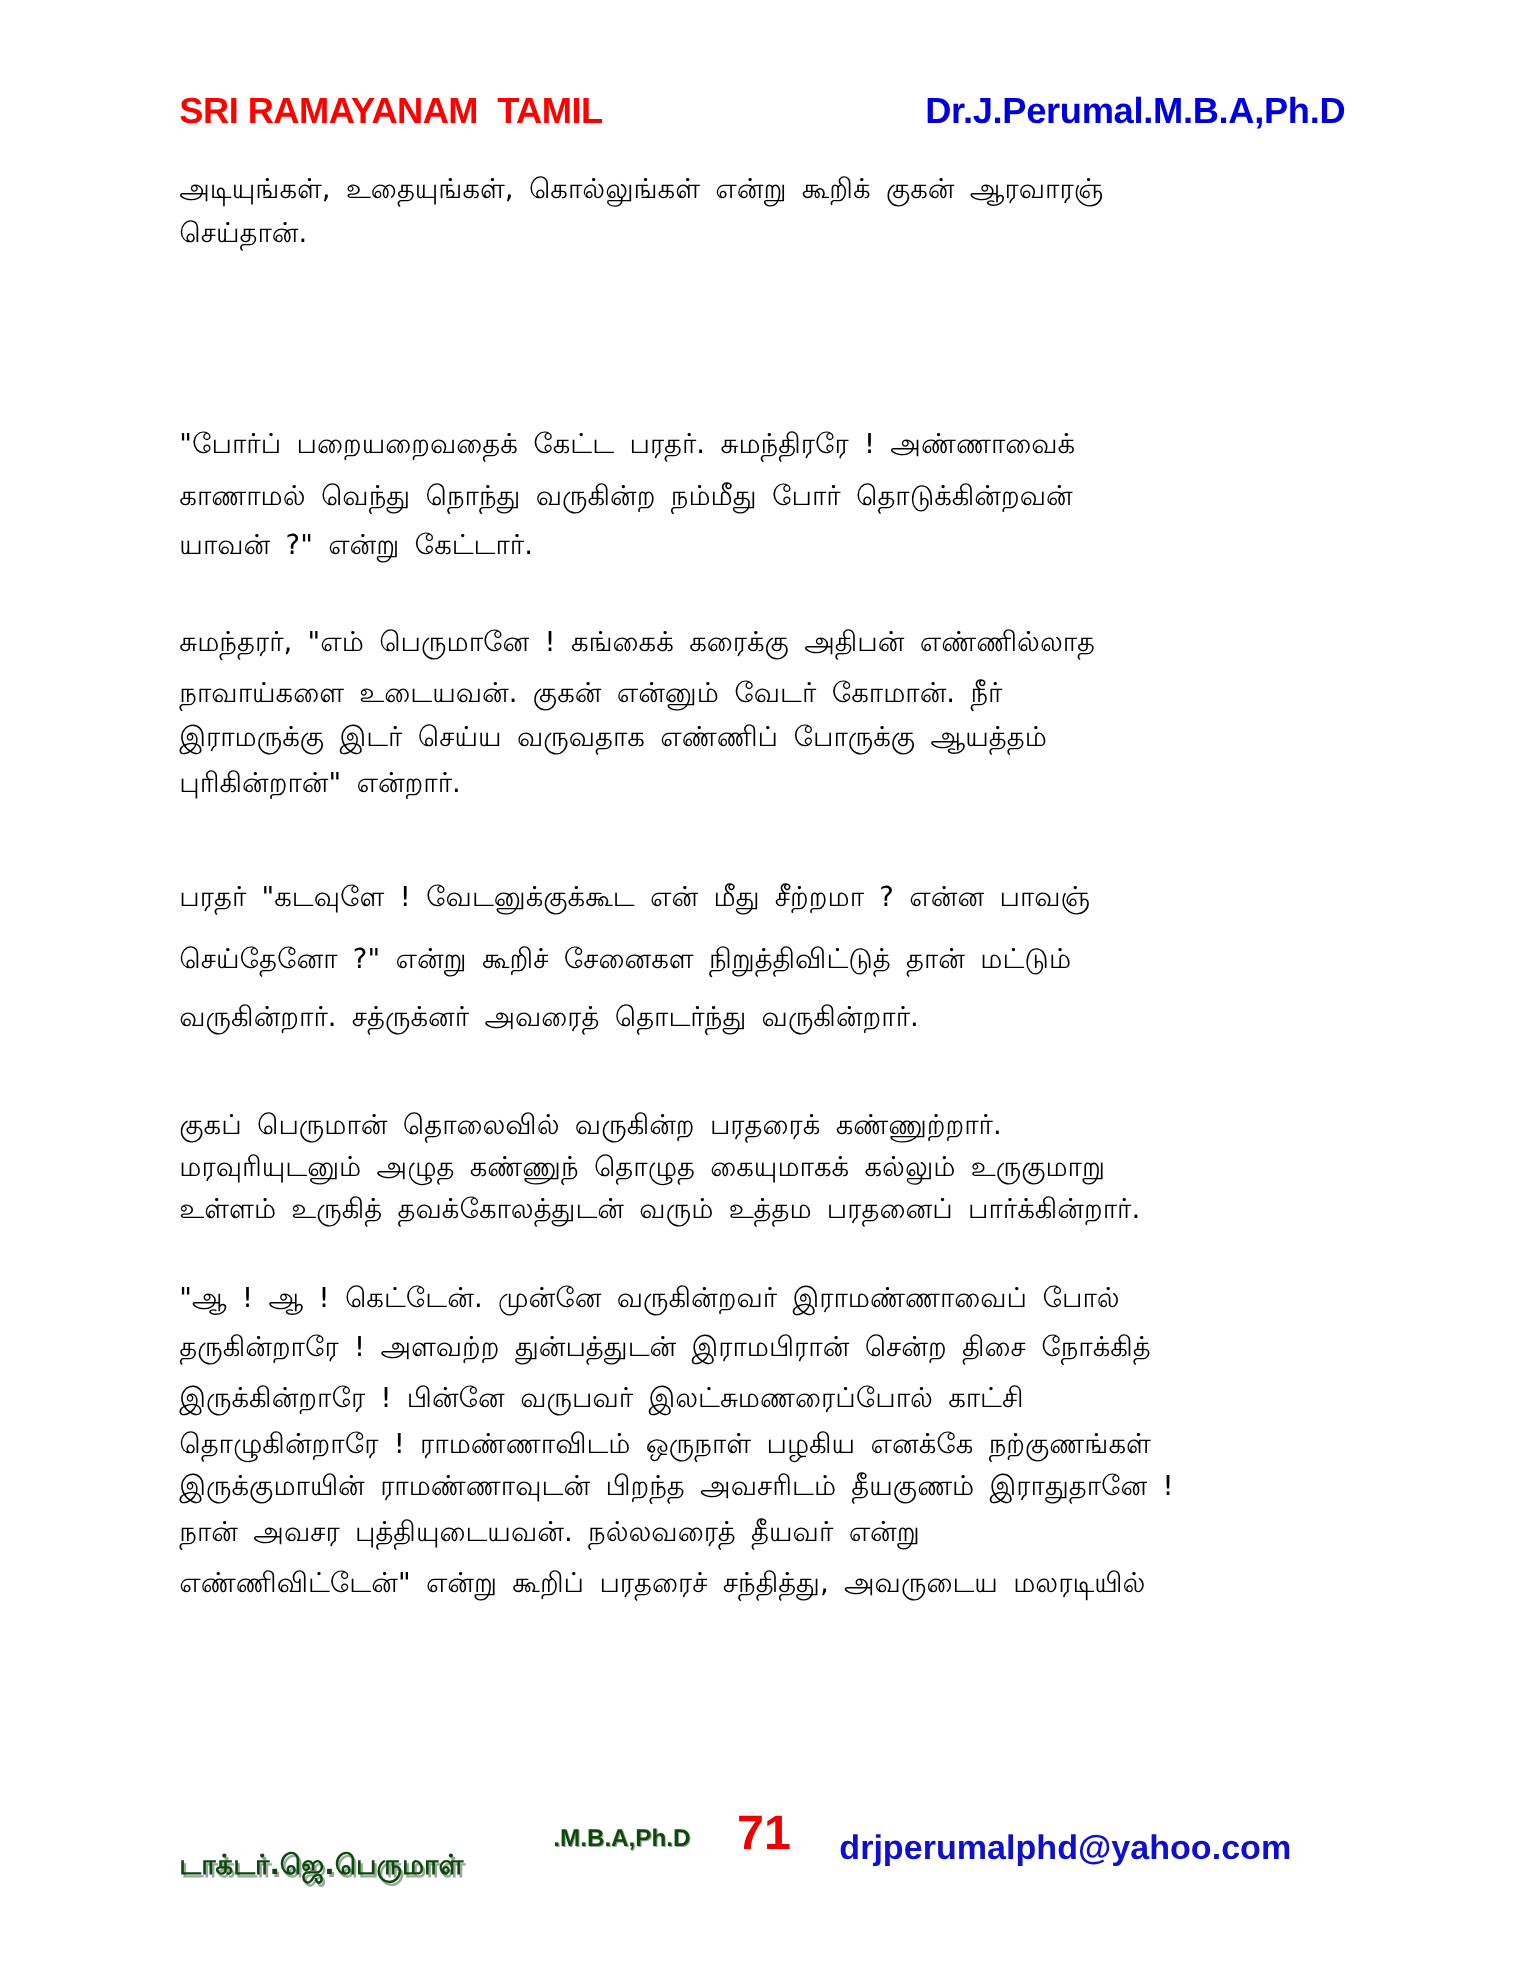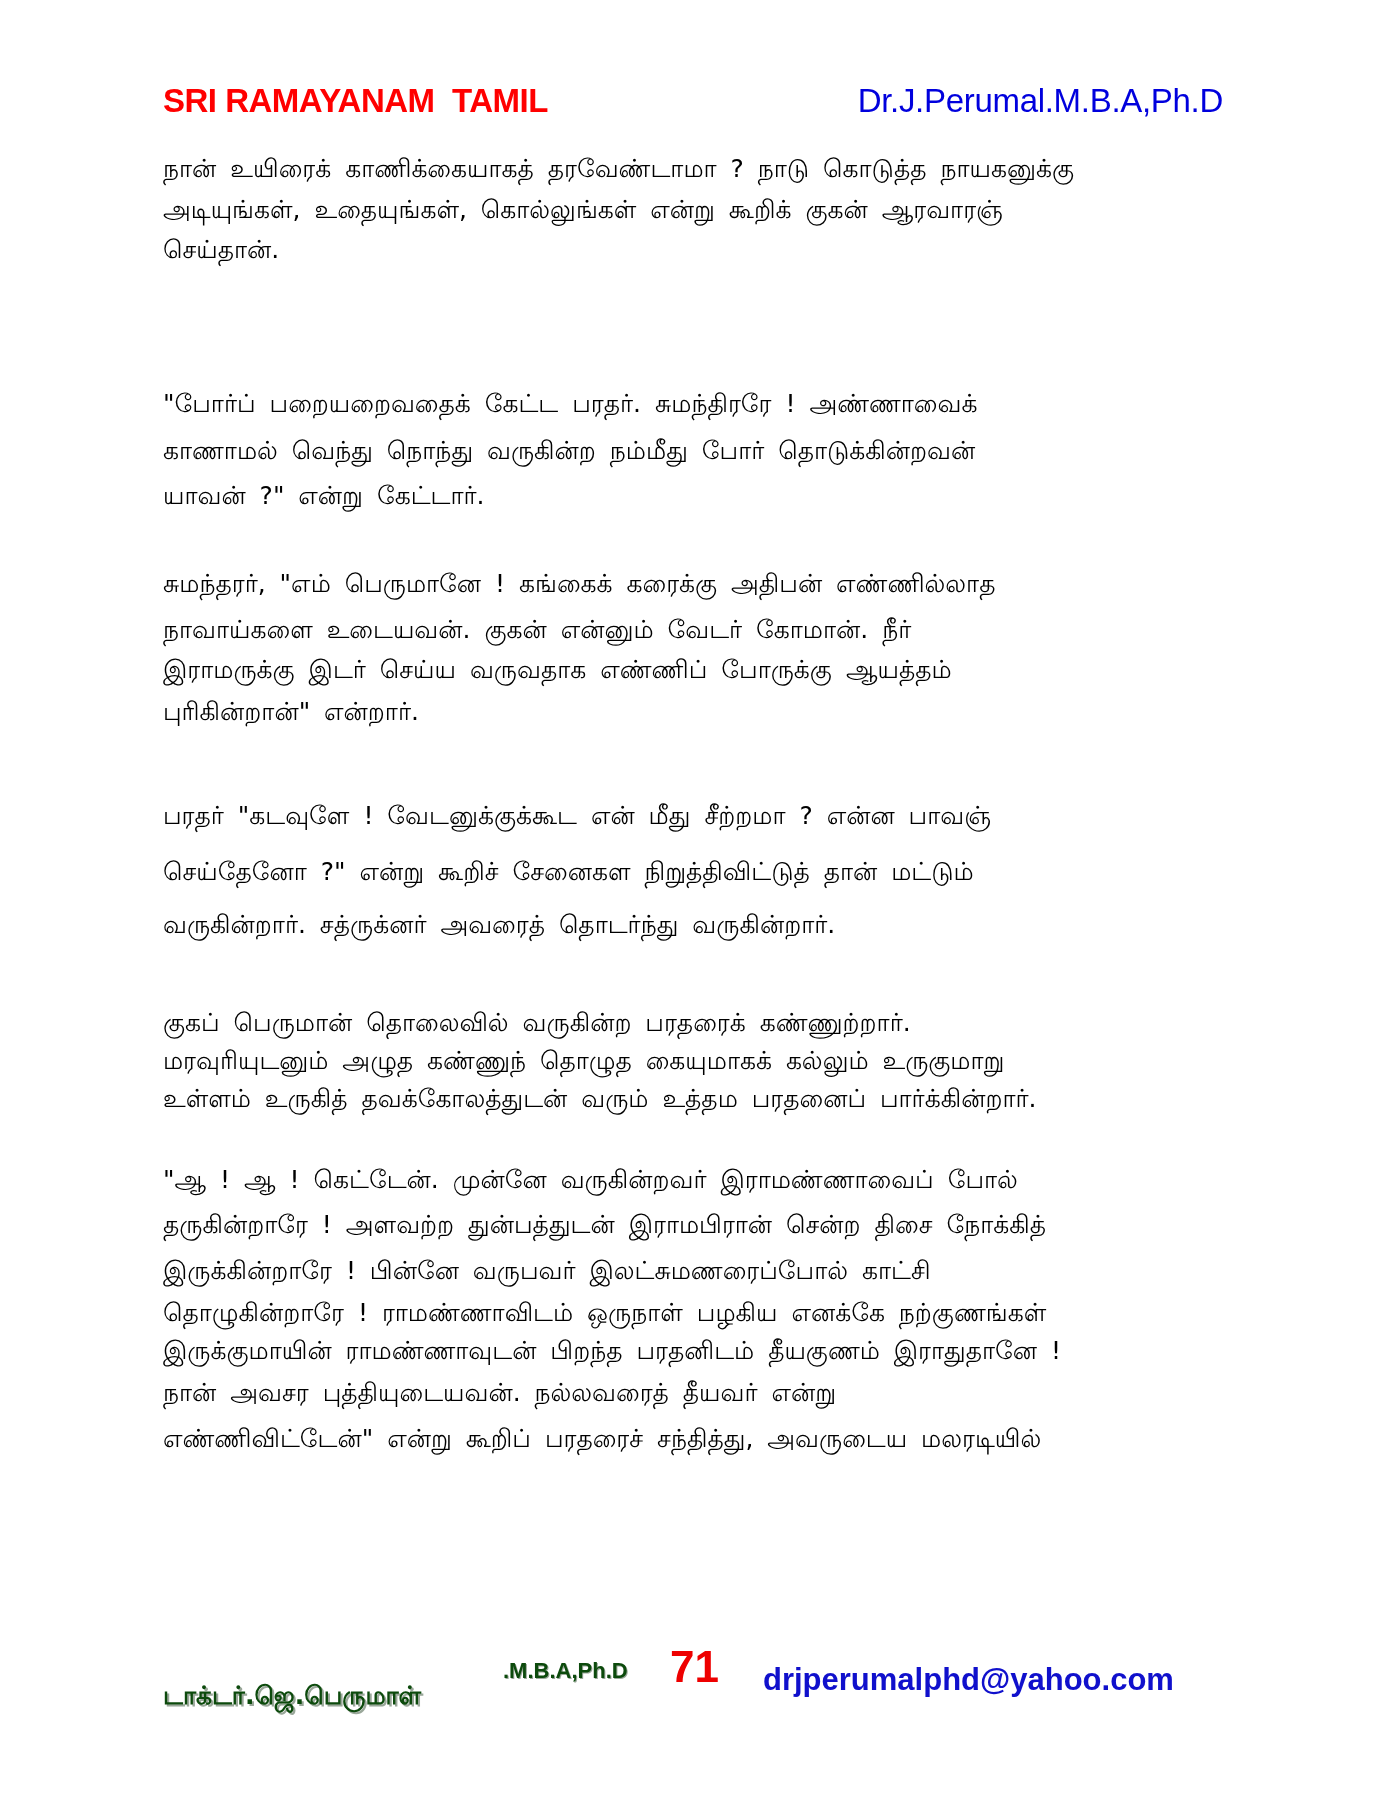--- a/index.html
+++ b/index.html
@@ -31,21 +31,21 @@
       font-size: 33px;
       letter-spacing: -0.5px;
       color: #ff0000;
       white-space: pre;
     }
     .header-author {
       position: absolute;
       right: 0;
       top: 0;
       font-family: "Liberation Sans", sans-serif;
-      font-weight: normal;
+      font-weight: bold;
       font-size: 33px;
       letter-spacing: -0.3px;
       color: #0000dd;
       white-space: pre;
     }
     .content {
       position: absolute;
       left: 163px;
       top: 168px;
       width: 1070px;
@@ -115,21 +115,20 @@
 <body>
 
 <header class="page-header">
   <div class="header-title">SRI RAMAYANAM  TAMIL</div>
   <div class="header-author">Dr.J.Perumal.M.B.A,Ph.D</div>
 </header>
 
 <main class="content">
 
   <section class="para" style="position:absolute; top:-18px;">
-    <div class="line" style="line-height:38px">நான் உயிரைக் காணிக்கையாகத் தரவேண்டாமா ? நாடு கொடுத்த நாயகனுக்கு</div>
     <div class="line" style="line-height:44px">அடியுங்கள், உதையுங்கள், கொல்லுங்கள்  என்று கூறிக் குகன் ஆரவாரஞ்</div>
     <div class="line" style="line-height:36px">செய்தான்.</div>
   </section>
 
   <section class="para" style="position:absolute; top:212px;">
     <div class="line" style="line-height:48px">"போர்ப் பறையறைவதைக் கேட்ட பரதர்.  சுமந்திரரே ! அண்ணாவைக்</div>
     <div class="line" style="line-height:46px">காணாமல் வெந்து நொந்து வருகின்ற நம்மீது போர் தொடுக்கின்றவன்</div>
     <div class="line" style="line-height:44px">யாவன் ?" என்று கேட்டார்.</div>
   </section>
 
@@ -150,21 +149,21 @@
     <div class="line" style="line-height:38px">குகப் பெருமான் தொலைவில் வருகின்ற பரதரைக் கண்ணுற்றார்.</div>
     <div class="line" style="line-height:38px">மரவுரியுடனும் அழுத கண்ணுந் தொழுத கையுமாகக் கல்லும் உருகுமாறு</div>
     <div class="line" style="line-height:38px">உள்ளம் உருகித் தவக்கோலத்துடன் வரும் உத்தம பரதனைப் பார்க்கின்றார்.</div>
   </section>
 
   <section class="para" style="position:absolute; top:990px;">
     <div class="line" style="line-height:44px">"ஆ ! ஆ ! கெட்டேன்.  முன்னே வருகின்றவர் இராமண்ணாவைப் போல்</div>
     <div class="line" style="line-height:46px">தருகின்றாரே ! அளவற்ற துன்பத்துடன்  இராமபிரான் சென்ற திசை நோக்கித்</div>
     <div class="line" style="line-height:46px">இருக்கின்றாரே ! பின்னே வருபவர் இலட்சுமணரைப்போல் காட்சி</div>
     <div class="line" style="line-height:38px">தொழுகின்றாரே ! ராமண்ணாவிடம் ஒருநாள் பழகிய எனக்கே நற்குணங்கள்</div>
-    <div class="line" style="line-height:38px">இருக்குமாயின் ராமண்ணாவுடன் பிறந்த பரதனிடம் தீயகுணம் இராதுதானே !</div>
+    <div class="line" style="line-height:38px">இருக்குமாயின் ராமண்ணாவுடன் பிறந்த அவசரிடம் தீயகுணம் இராதுதானே !</div>
     <div class="line" style="line-height:46px">நான் அவசர புத்தியுடையவன்.  நல்லவரைத் தீயவர் என்று</div>
     <div class="line" style="line-height:46px">எண்ணிவிட்டேன்" என்று கூறிப் பரதரைச் சந்தித்து, அவருடைய மலரடியில்</div>
   </section>
 
 </main>
 
 <footer class="page-footer">
   <span class="footer-tamil-name">டாக்டர்.ஜெ.பெருமாள்</span>
   <span class="footer-degree">.M.B.A,Ph.D</span>
   <span class="footer-page-number">71</span>

